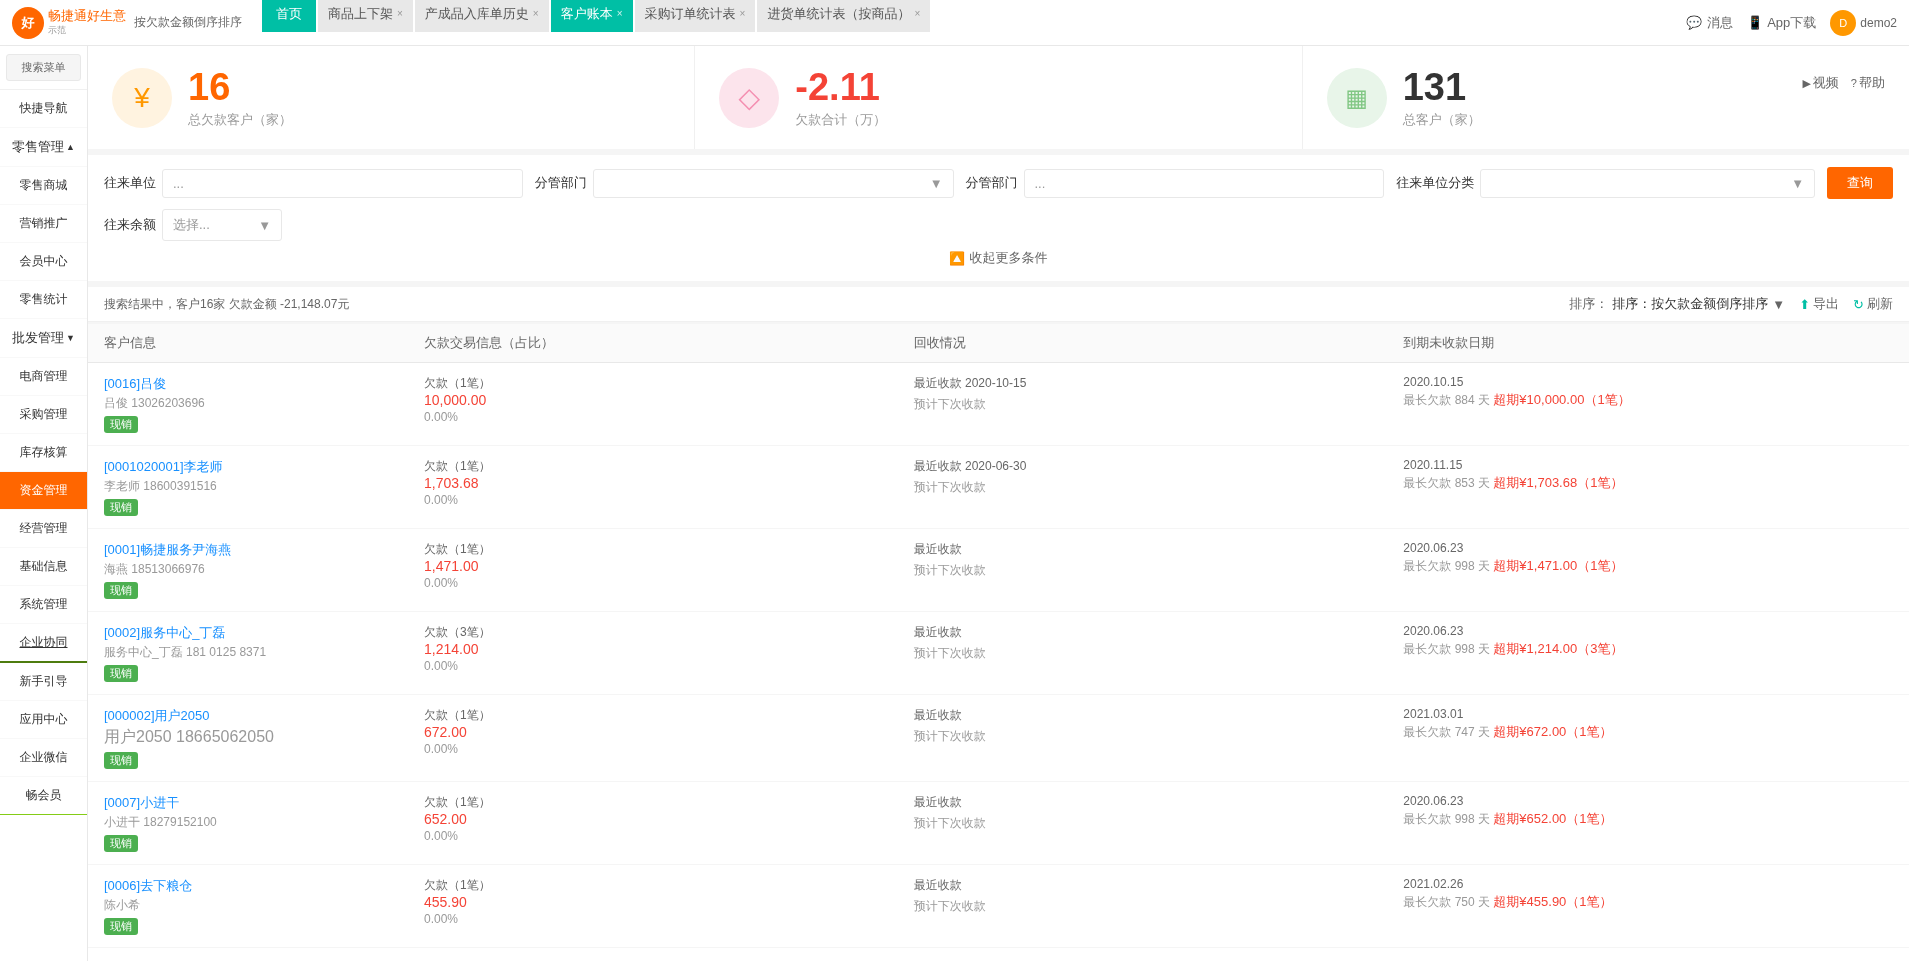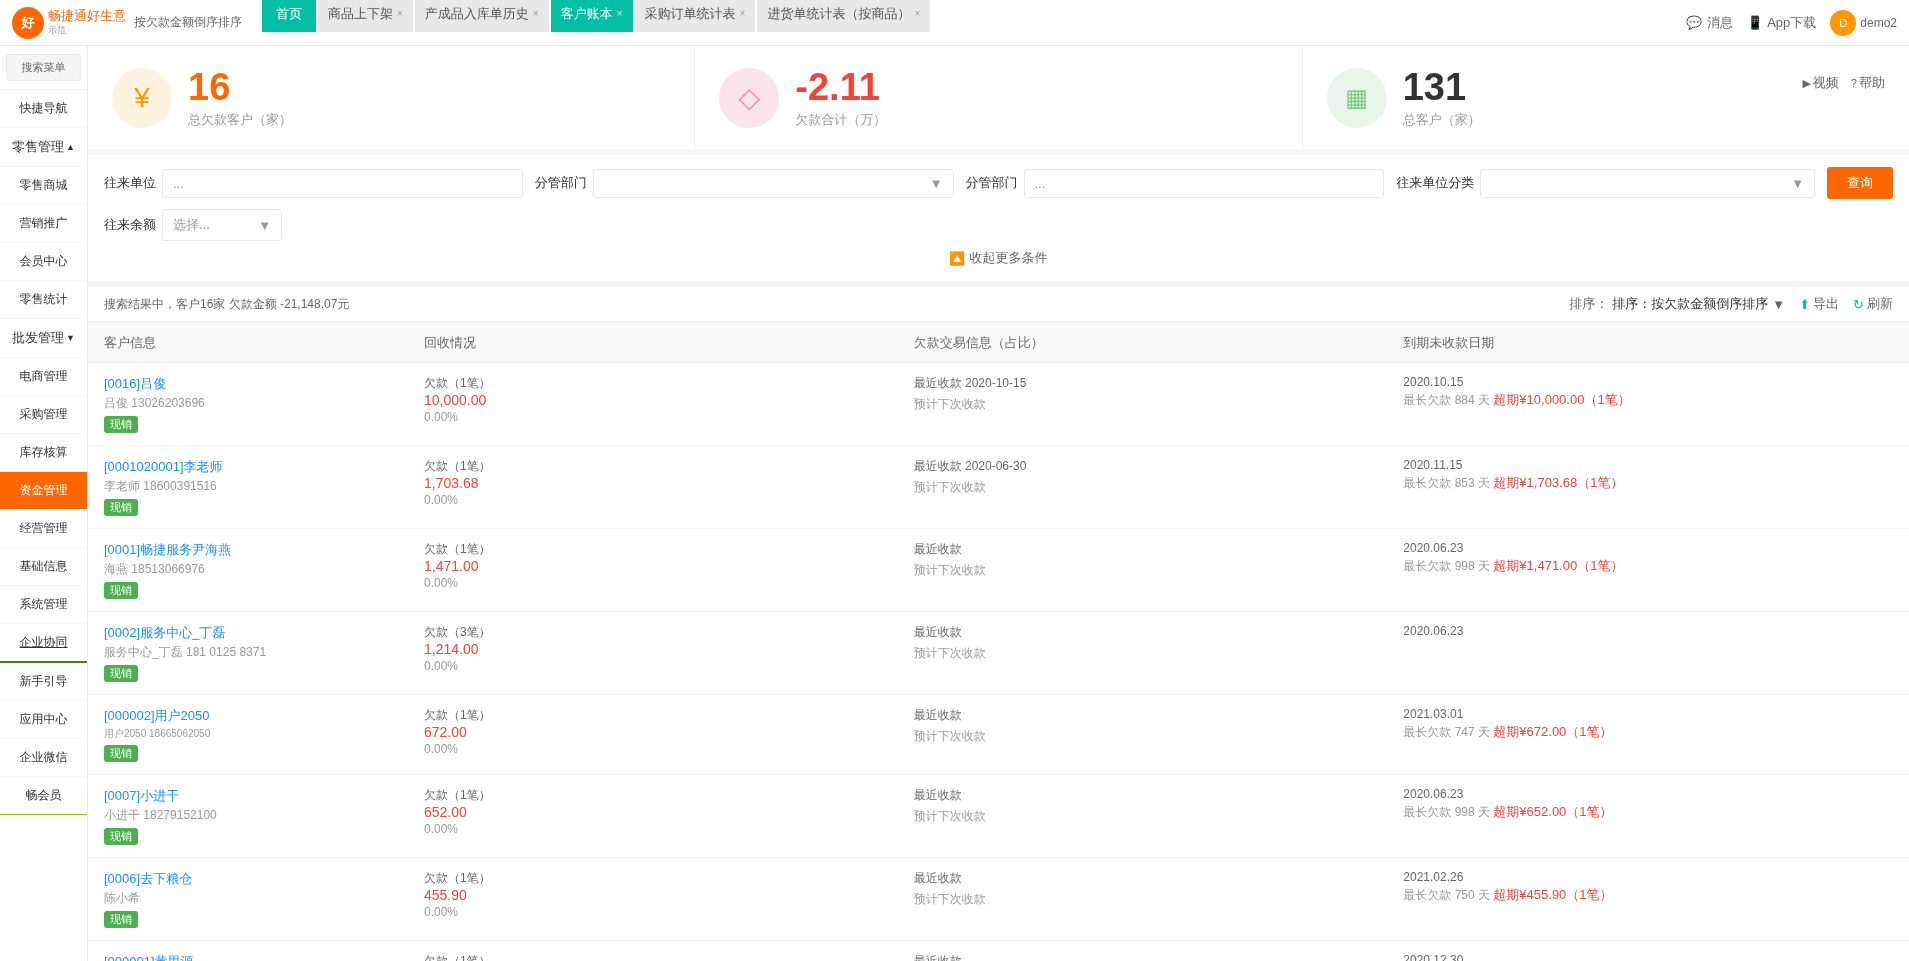--- a/index.html
+++ b/index.html
@@ -198,22 +198,22 @@
           <span style="color:#00bfa5;">↻</span>
           <span>刷新</span>
         </div>
       </div>
     </div>
 
     <div style="background:#fff;">
 
       <div style="display:grid;grid-template-columns:320px 1fr 1fr 1fr;padding:10px 16px;background:#fafafa;border-bottom:1px solid #e8e8e8;font-size:13px;color:#666;">
         <div>客户信息</div>
+        <div>欠款交易信息（占比）</div>
         <div>回收情况</div>
-        <div>欠款交易信息（占比）</div>
         <div>到期未收款日期</div>
       </div>
 
       <div id="table-body">
           <div style="display: grid; grid-template-columns: 320px 1fr 1fr 1fr; padding: 12px 16px; border-bottom: 1px solid rgb(245, 245, 245); align-items: start;">
     <div>
       <div style="color:#1890ff;cursor:pointer;font-size:13px;">[0016]吕俊</div>
       <div style="color:#999;font-size:12px;margin-top:2px;">吕俊 13026203696</div>
       <span style="background:#4caf50;color:white;border-radius:3px;padding:1px 6px;font-size:11px;display:inline-block;margin-top:4px;">现销</span>
     </div>
@@ -287,26 +287,29 @@
       <div style="color:#666;font-size:12px;">欠款（3笔）</div>
       <div style="color:#f44336;font-size:14px;font-weight:500;">1,214.00</div>
       <div style="color:#999;font-size:12px;margin-top:2px;">0.00%</div>
     </div>
     <div>
       <div style="color:#666;font-size:12px;">最近收款</div>
       <div style="color:#999;font-size:12px;margin-top:4px;">预计下次收款</div>
     </div>
     <div>
       <div style="color:#666;font-size:12px;">2020.06.23</div>
+      <div style="font-size:12px;color:#999;margin-top:2px;">
+        最长欠款 998 天 <span style="color:#f44336;cursor:pointer;">超期¥1,214.00（3笔）</span>
+      </div>
     </div>
   </div>
           <div style="display: grid; grid-template-columns: 320px 1fr 1fr 1fr; padding: 12px 16px; border-bottom: 1px solid rgb(245, 245, 245); align-items: start;">
     <div>
       <div style="color:#1890ff;cursor:pointer;font-size:13px;">[000002]用户2050</div>
-      <div style="color:#999;font-size:10px;margin-top:2px;">用户2050 18665062050</div>
+      <div style="color:#999;font-size:16px;margin-top:2px;">用户2050 18665062050</div>
       <span style="background:#4caf50;color:white;border-radius:3px;padding:1px 6px;font-size:11px;display:inline-block;margin-top:4px;">现销</span>
     </div>
     <div>
       <div style="color:#666;font-size:12px;">欠款（1笔）</div>
       <div style="color:#f44336;font-size:14px;font-weight:500;">672.00</div>
       <div style="color:#999;font-size:12px;margin-top:2px;">0.00%</div>
     </div>
     <div>
       <div style="color:#666;font-size:12px;">最近收款</div>
       <div style="color:#999;font-size:12px;margin-top:4px;">预计下次收款</div>

